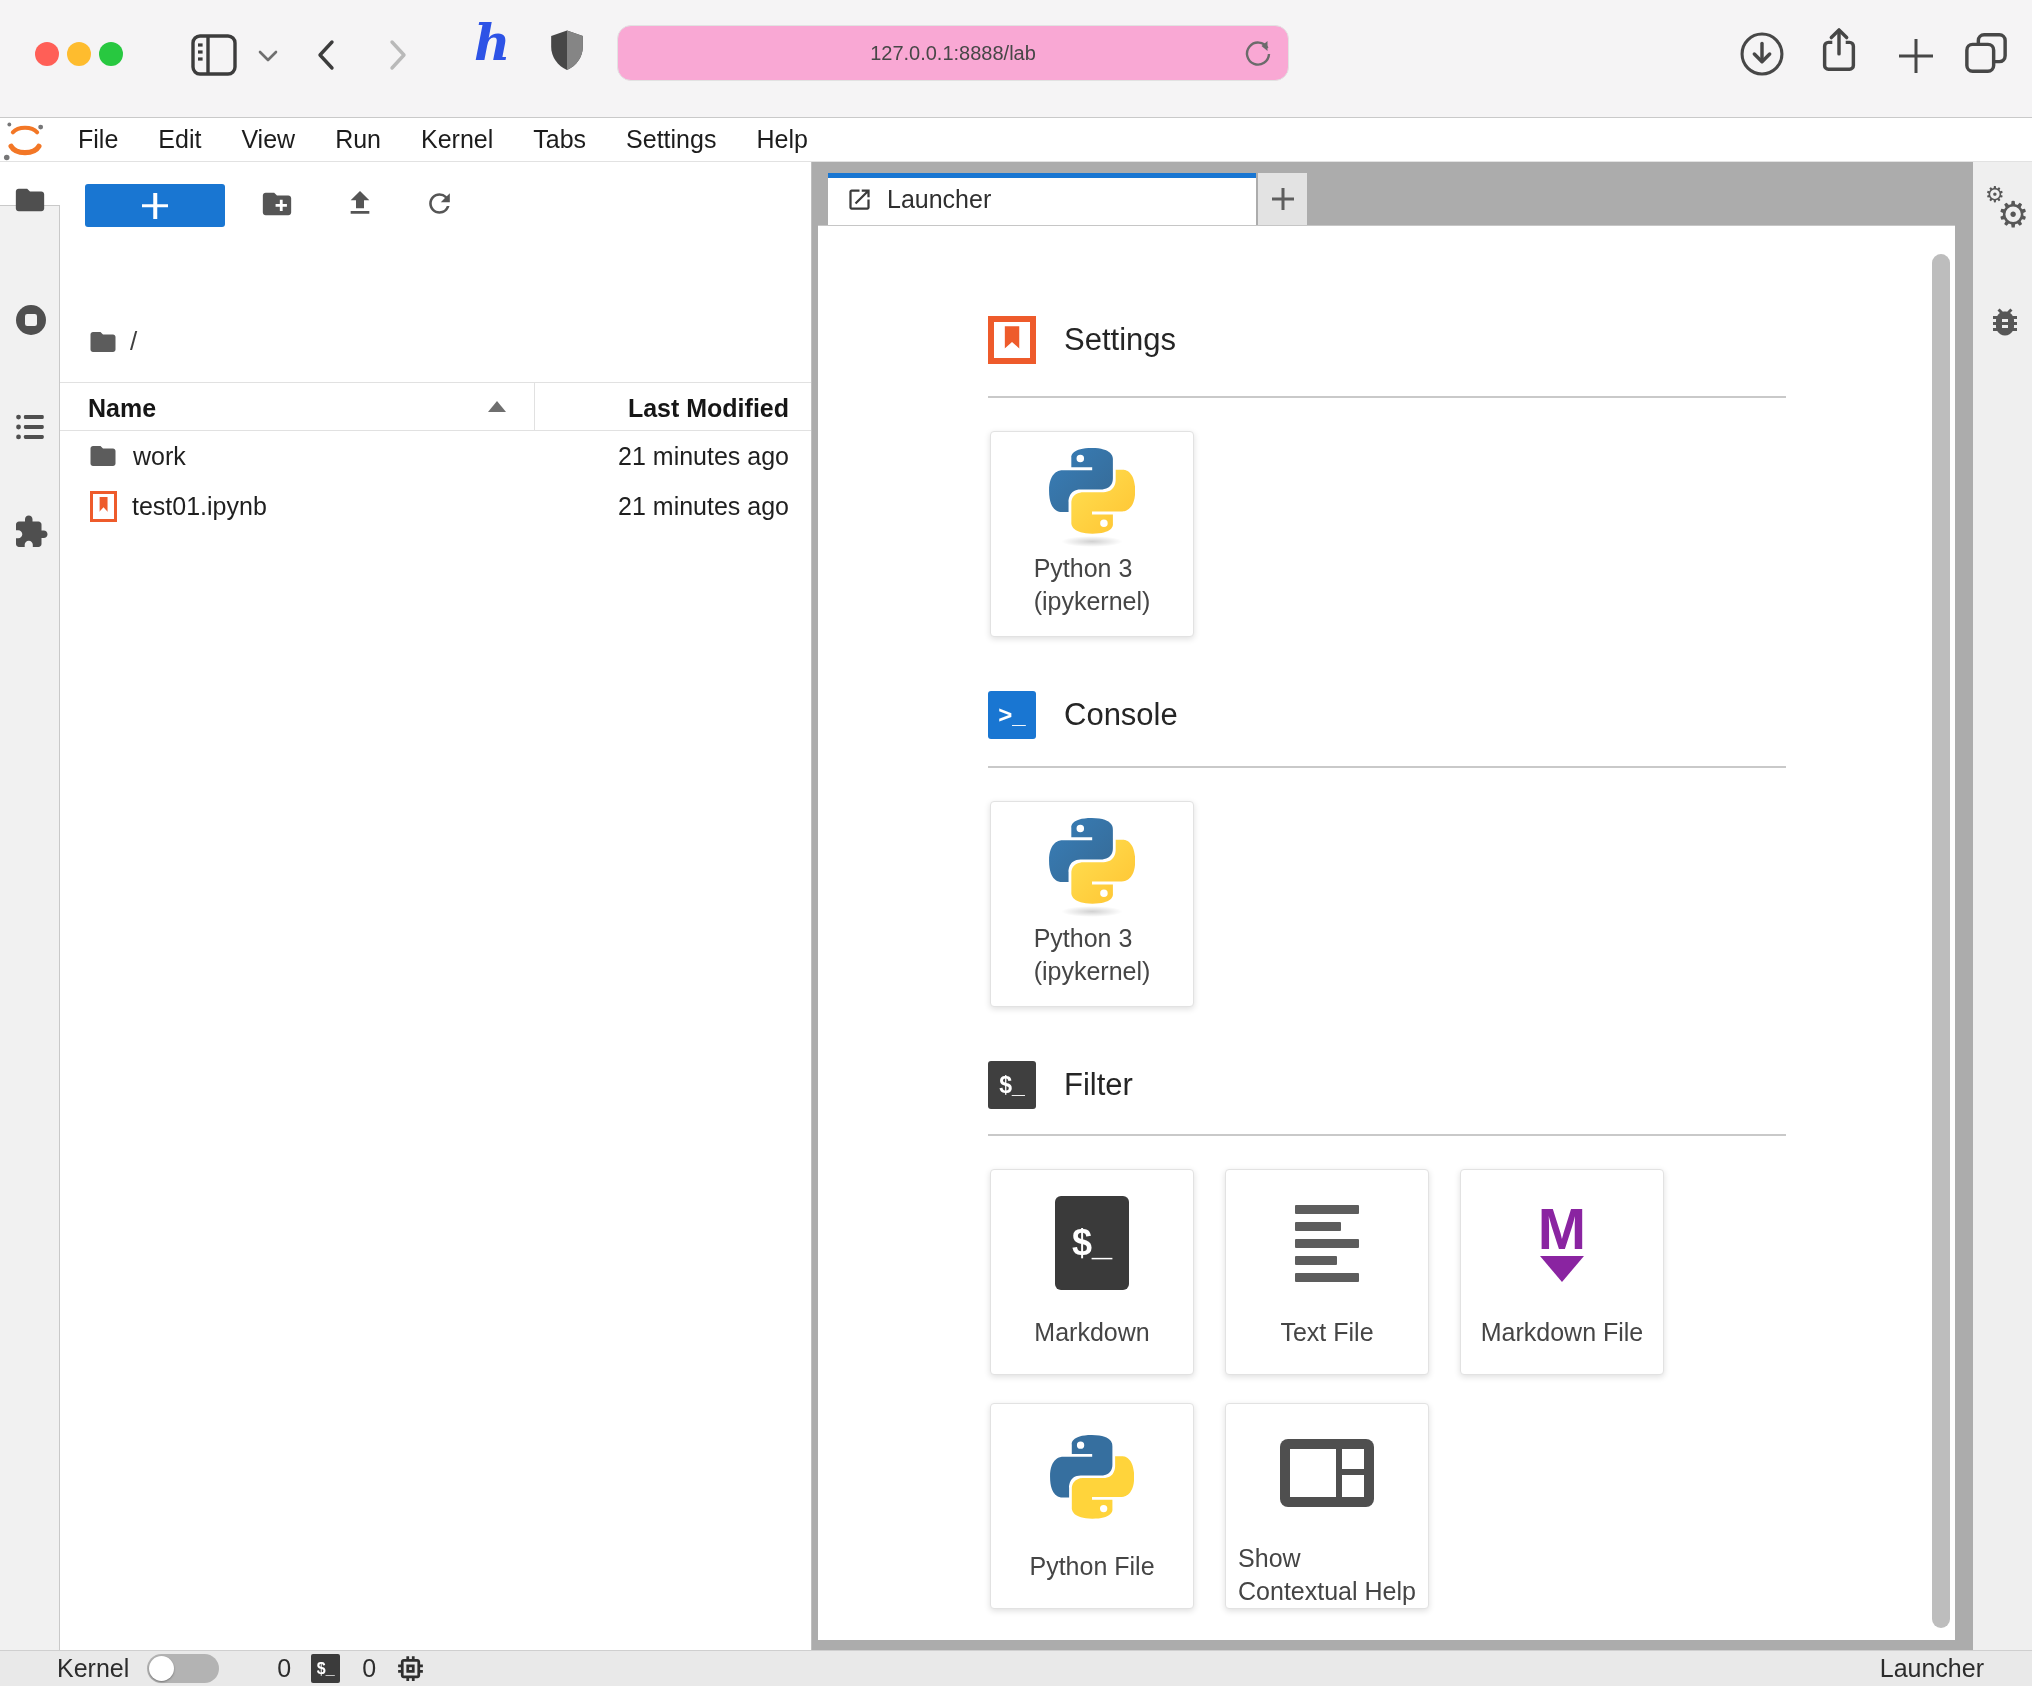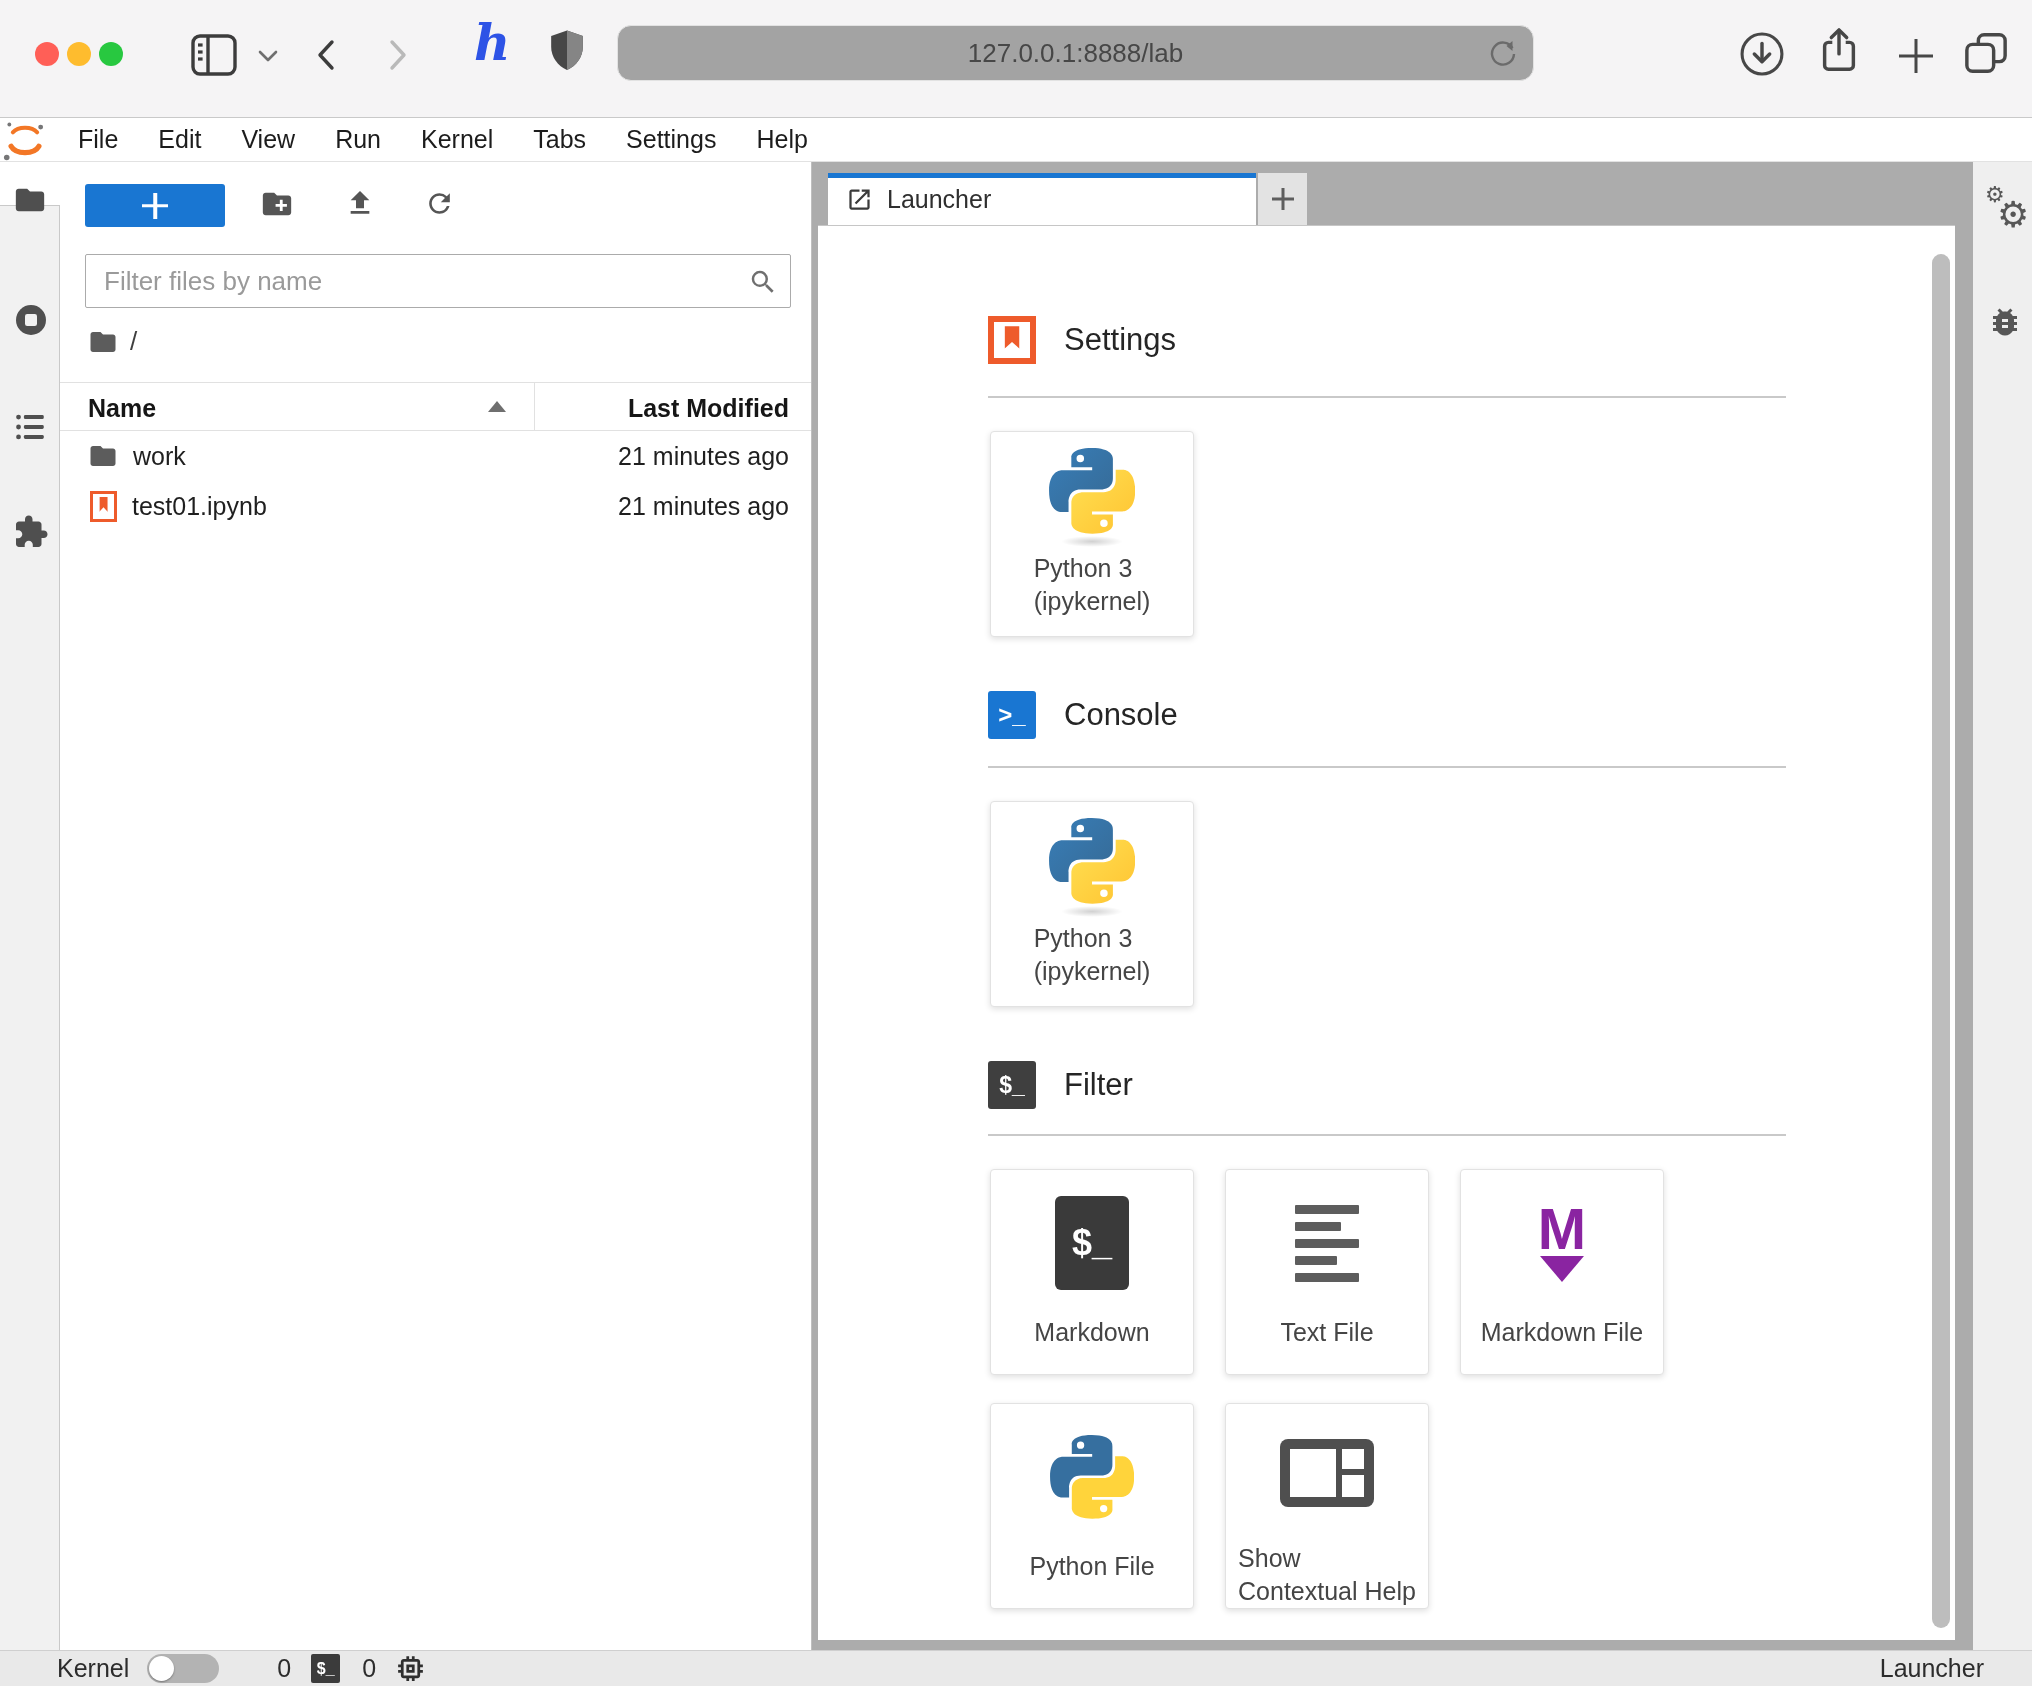--- a/index.html
+++ b/index.html
@@ -11,21 +11,21 @@
   .screen{position:relative;width:2032px;height:1686px;overflow:hidden;background:#fff;}
 
   
   .chrome{position:absolute;left:0;top:0;right:0;height:118px;background:var(--chrome);border-bottom:1px solid #c9c9c9;}
   .tl{position:absolute;top:42px;width:24px;height:24px;border-radius:50%;}
   .tl.red{left:35px;background:#ff5f57;}
   .tl.yellow{left:67px;background:#febc2e;}
   .tl.green{left:99px;background:#28c840;}
   .chrome svg{display:block;}
   .abs{position:absolute;}
-  .urlbar{position:absolute;left:617px;top:25px;width:917px;height:56px;background:#a3a3a3;border:1px solid #e2e2e2;border-radius:14px;display:flex;align-items:center;justify-content:center;font-size:26px;color:#474747;}
+  .urlbar{position:absolute;left:617px;top:25px;width:672px;height:56px;background:#f9a8d4;border:1px solid #e2e2e2;border-radius:14px;display:flex;align-items:center;justify-content:center;font-size:20px;color:#474747;}
   .urlbar .reload{position:absolute;right:14px;top:12px;}
 
   
   .menubar{position:absolute;left:0;top:118px;right:0;height:44px;background:#fff;border-bottom:1px solid #e2e2e2;}
   .menu-items{position:absolute;left:58px;top:0;height:100%;display:flex;align-items:center;justify-content:flex-end;}
   .menu-item{padding:0 20px;font-size:25px;color:#1c1c1c;cursor:default;}
   .jlogo{position:absolute;left:2px;top:3px;}
 
   
   .activity{position:absolute;left:0;top:162px;width:60px;bottom:36px;background:#fff;}
@@ -260,26 +260,20 @@
     <svg class="mi abs" style="left:200px;top:25px;color:#555;position:absolute" width="34" height="34" viewBox="0 0 24 24">
         <use href="#i-newfolder"></use>
       </svg>
     <svg class="mi abs" style="left:284px;top:25px;color:#555;position:absolute" width="32" height="32" viewBox="0 0 24 24">
         <use href="#i-upload"></use>
       </svg>
     <svg class="mi abs" style="left:364px;top:26px;color:#555;position:absolute" width="31" height="31" viewBox="0 0 24 24">
         <use href="#i-refresh"></use>
       </svg>
 
-    <div class="fb-filter">
-      <input type="text" placeholder="Filter files by name" style="">
-      <svg class="mi mag" style="color:#6f6f6f" width="30" height="30" viewBox="0 0 24 24">
-          <use href="#i-search"></use>
-        </svg>
-    </div>
 
     <div class="crumb">
       <svg class="mi" style="color:#5c5c5c" width="30" height="30" viewBox="0 0 24 24">
           <use href="#i-folder"></use>
         </svg>
       <span>/</span>
     </div>
 
     <div class="fb-head">
       <span class="hname">Name</span>

